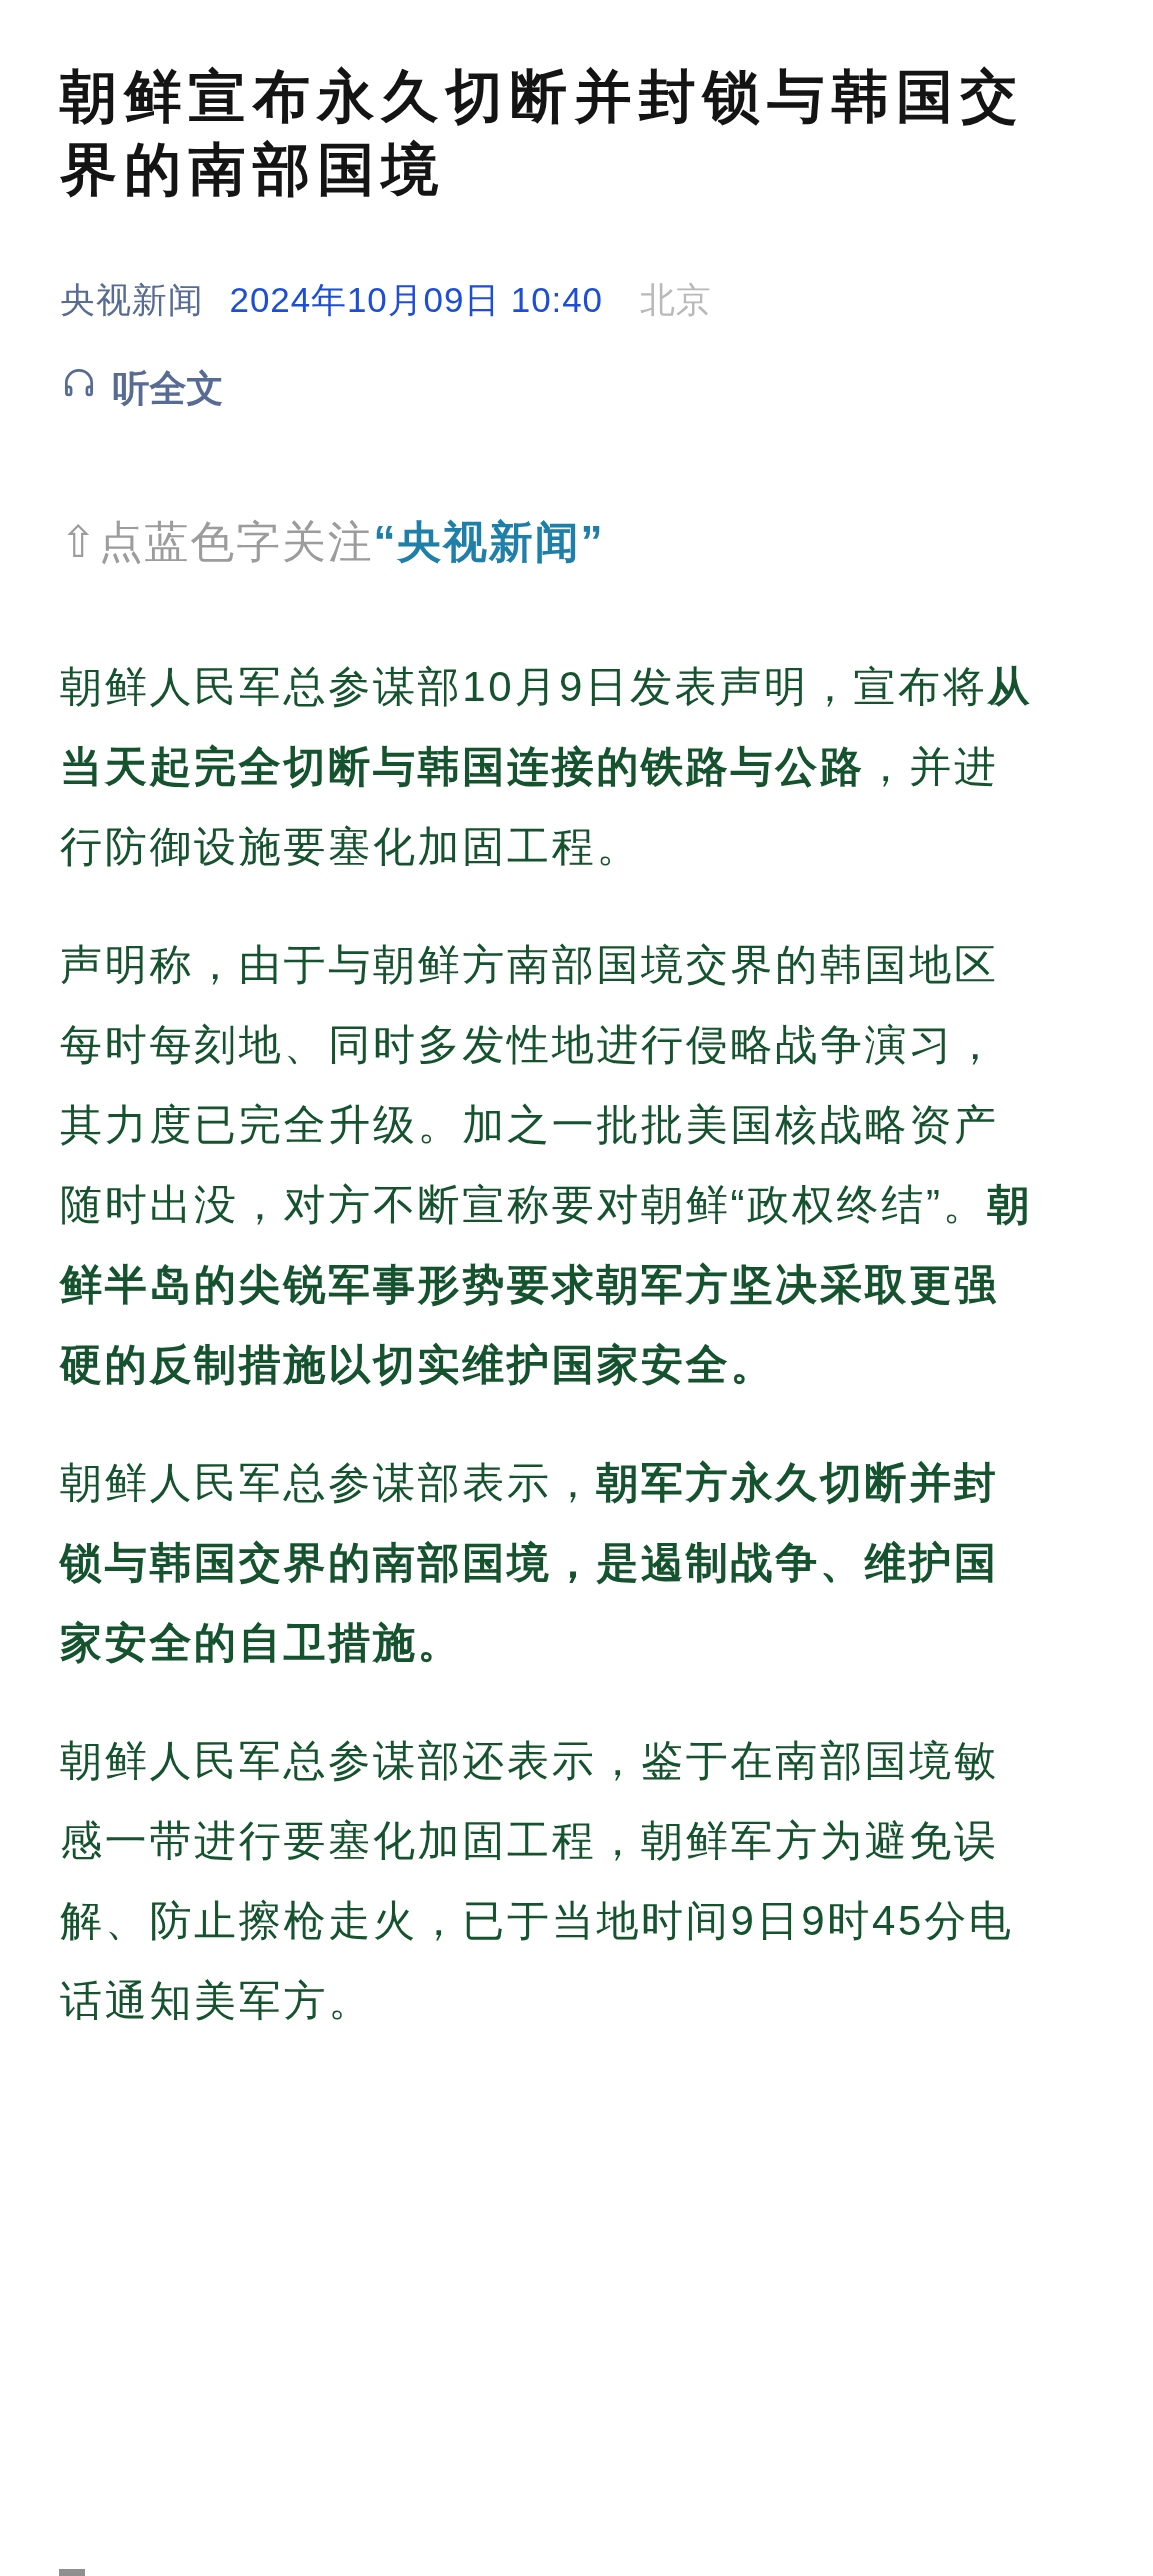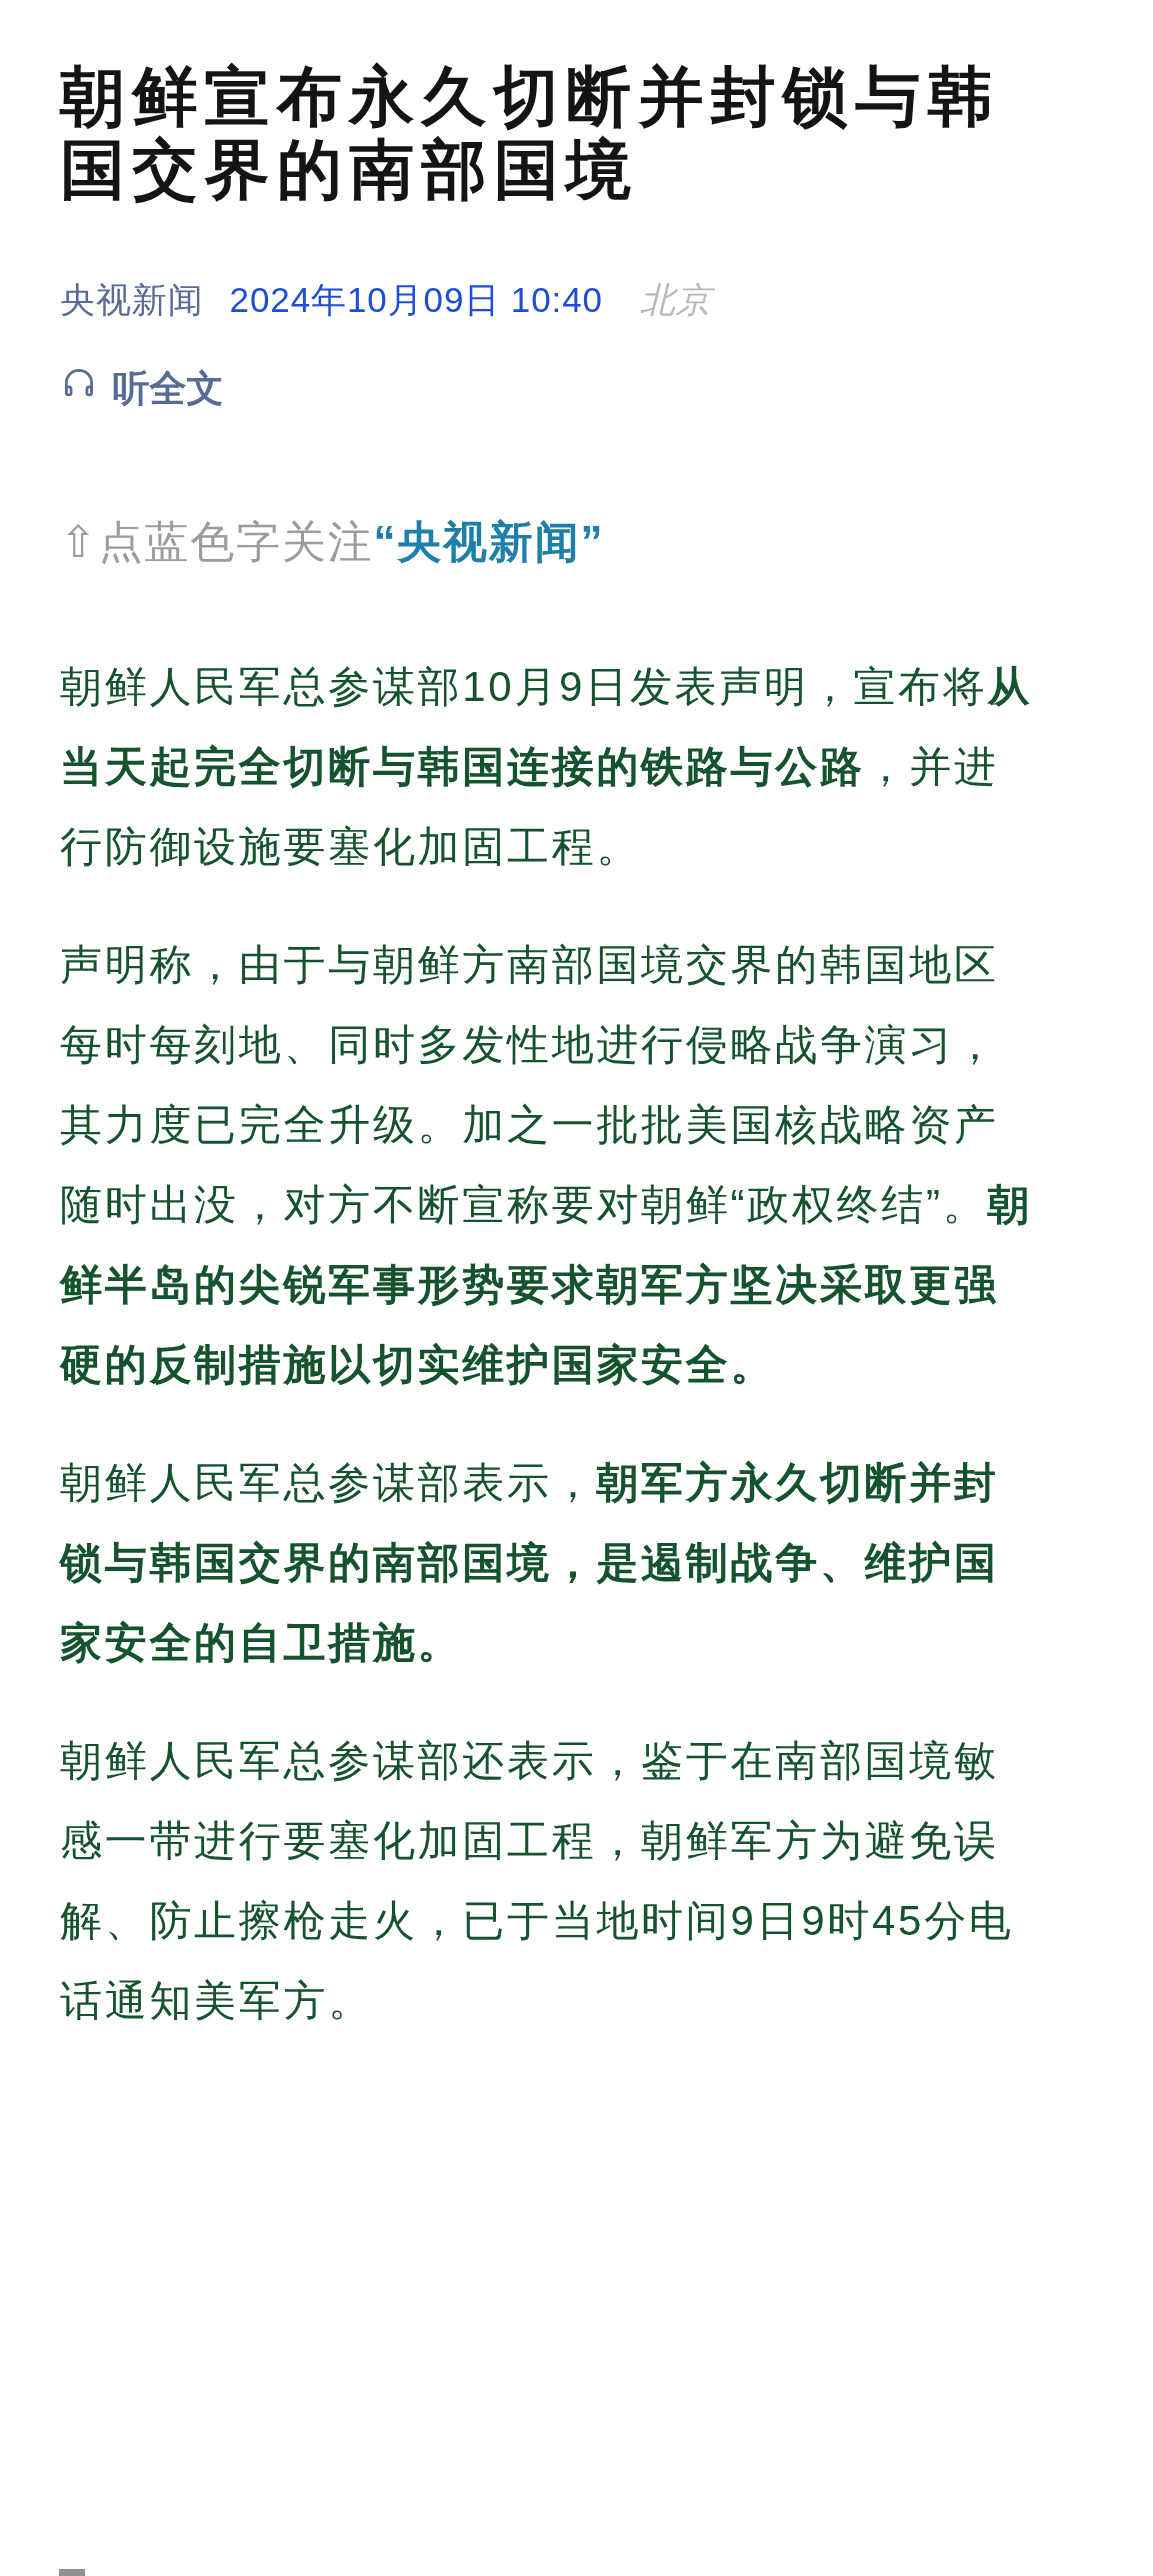--- a/index.html
+++ b/index.html
@@ -14,21 +14,21 @@
     position: relative;
     font-family: "Liberation Sans", "DejaVu Sans", sans-serif;
     -webkit-font-smoothing: antialiased;
   }
   .content {
     padding: 60px 60px 0 60px;
     width: 980px;
   }
   h1.title {
     margin: 0;
-    font-size: 65px;
+    font-size: 57px;
     line-height: 73px;
     letter-spacing: 7.3px;
     font-weight: 700;
     color: #141414;
   }
   .byline {
     margin-top: 72px;
     height: 44px;
     line-height: 44px;
     font-size: 35px;
@@ -39,21 +39,20 @@
     color: #576b95;
     margin-right: 26px;
     cursor: pointer;
   }
   .byline .meta {
     color: #1d4ed8;
   }
   .byline .loc {
     color: #b9b9b9;
     margin-left: 37px;
-    font-style: italic;
   }
   .listen-row {
     margin-top: 42px;
     height: 44px;
     display: flex;
     color: #576b95;
     font-size: 37px;
     cursor: pointer;
     width: max-content;
     font-weight: bold;

